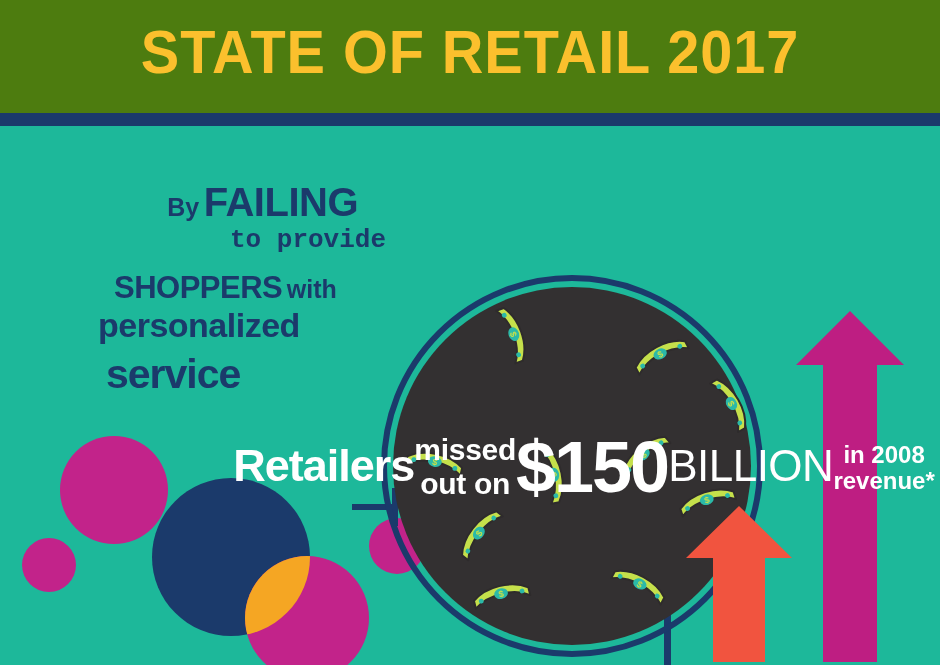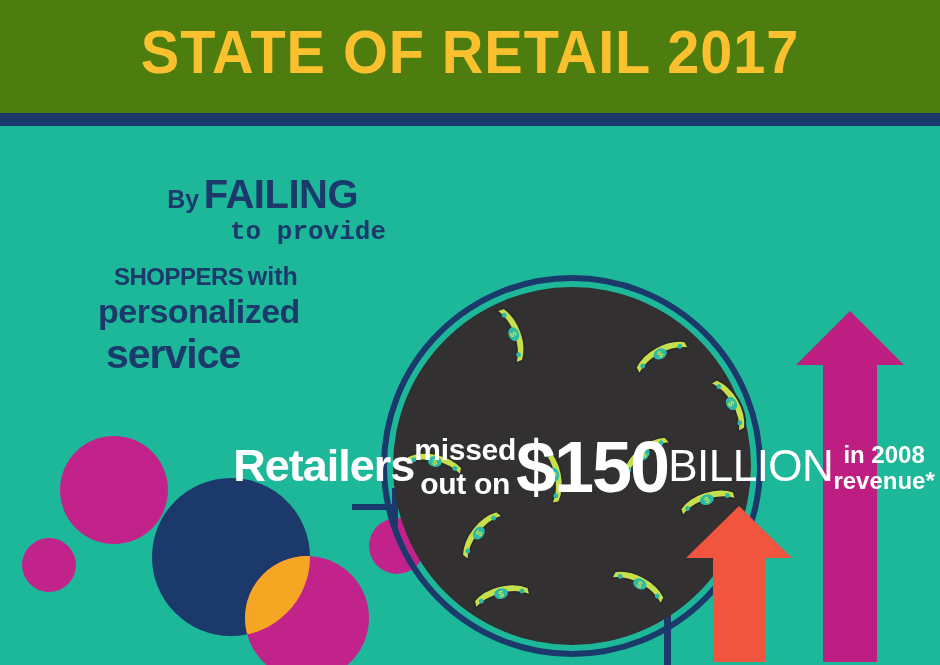--- a/index.html
+++ b/index.html
@@ -50,37 +50,37 @@
     position: absolute;
     left: 0; top: 126px;
     width: 940px; height: 539px;
     background: #1DB89A;
   }
 
   
   .headline {
     position: absolute;
     left: 96px;
-    top: 48px;
+    top: 56px;
     width: 290px;
     color: #1B3A6B;
     font-weight: bold;
     line-height: 1.0;
   }
   .hl-line { display: block; white-space: nowrap; }
   .hl-1 { text-align: right; padding-right: 28px; margin-bottom: 5px; }
   .hl-2 { text-align: right;  padding-left: 10px;  margin-bottom: 19px; font-family: Liberation Mono, monospace; }
   .hl-3 { text-align: left;  padding-left: 18px;  margin-bottom: 5px; }
-  .hl-4 { text-align: left;  padding-left: 2px;   margin-bottom: 6px; }
+  .hl-4 { text-align: left;  padding-left: 2px;   margin-bottom: 12px; }
   .hl-5 { text-align: left;  padding-left: 10px;  }
 
   .sz-by       { font-size: 25px; letter-spacing: 0px; }
   .sz-failing  { font-size: 40px; letter-spacing: -0.5px; }
   .sz-provide  { font-size: 26px; }
-  .sz-shoppers { font-size: 24px; letter-spacing: -0.5px; }
+  .sz-shoppers { font-size: 31px; letter-spacing: -0.5px; }
   .sz-with     { font-size: 25px; text-align: center; }
   .sz-personal { font-size: 34px; letter-spacing: -0.5px; }
   .sz-service  { font-size: 41px; letter-spacing: -1px; }
 
   
   .connector-h {
     position: absolute;
     left: 352px; top: 378px;
     width: 46px; height: 6px;
     background: #1B3A6B;

